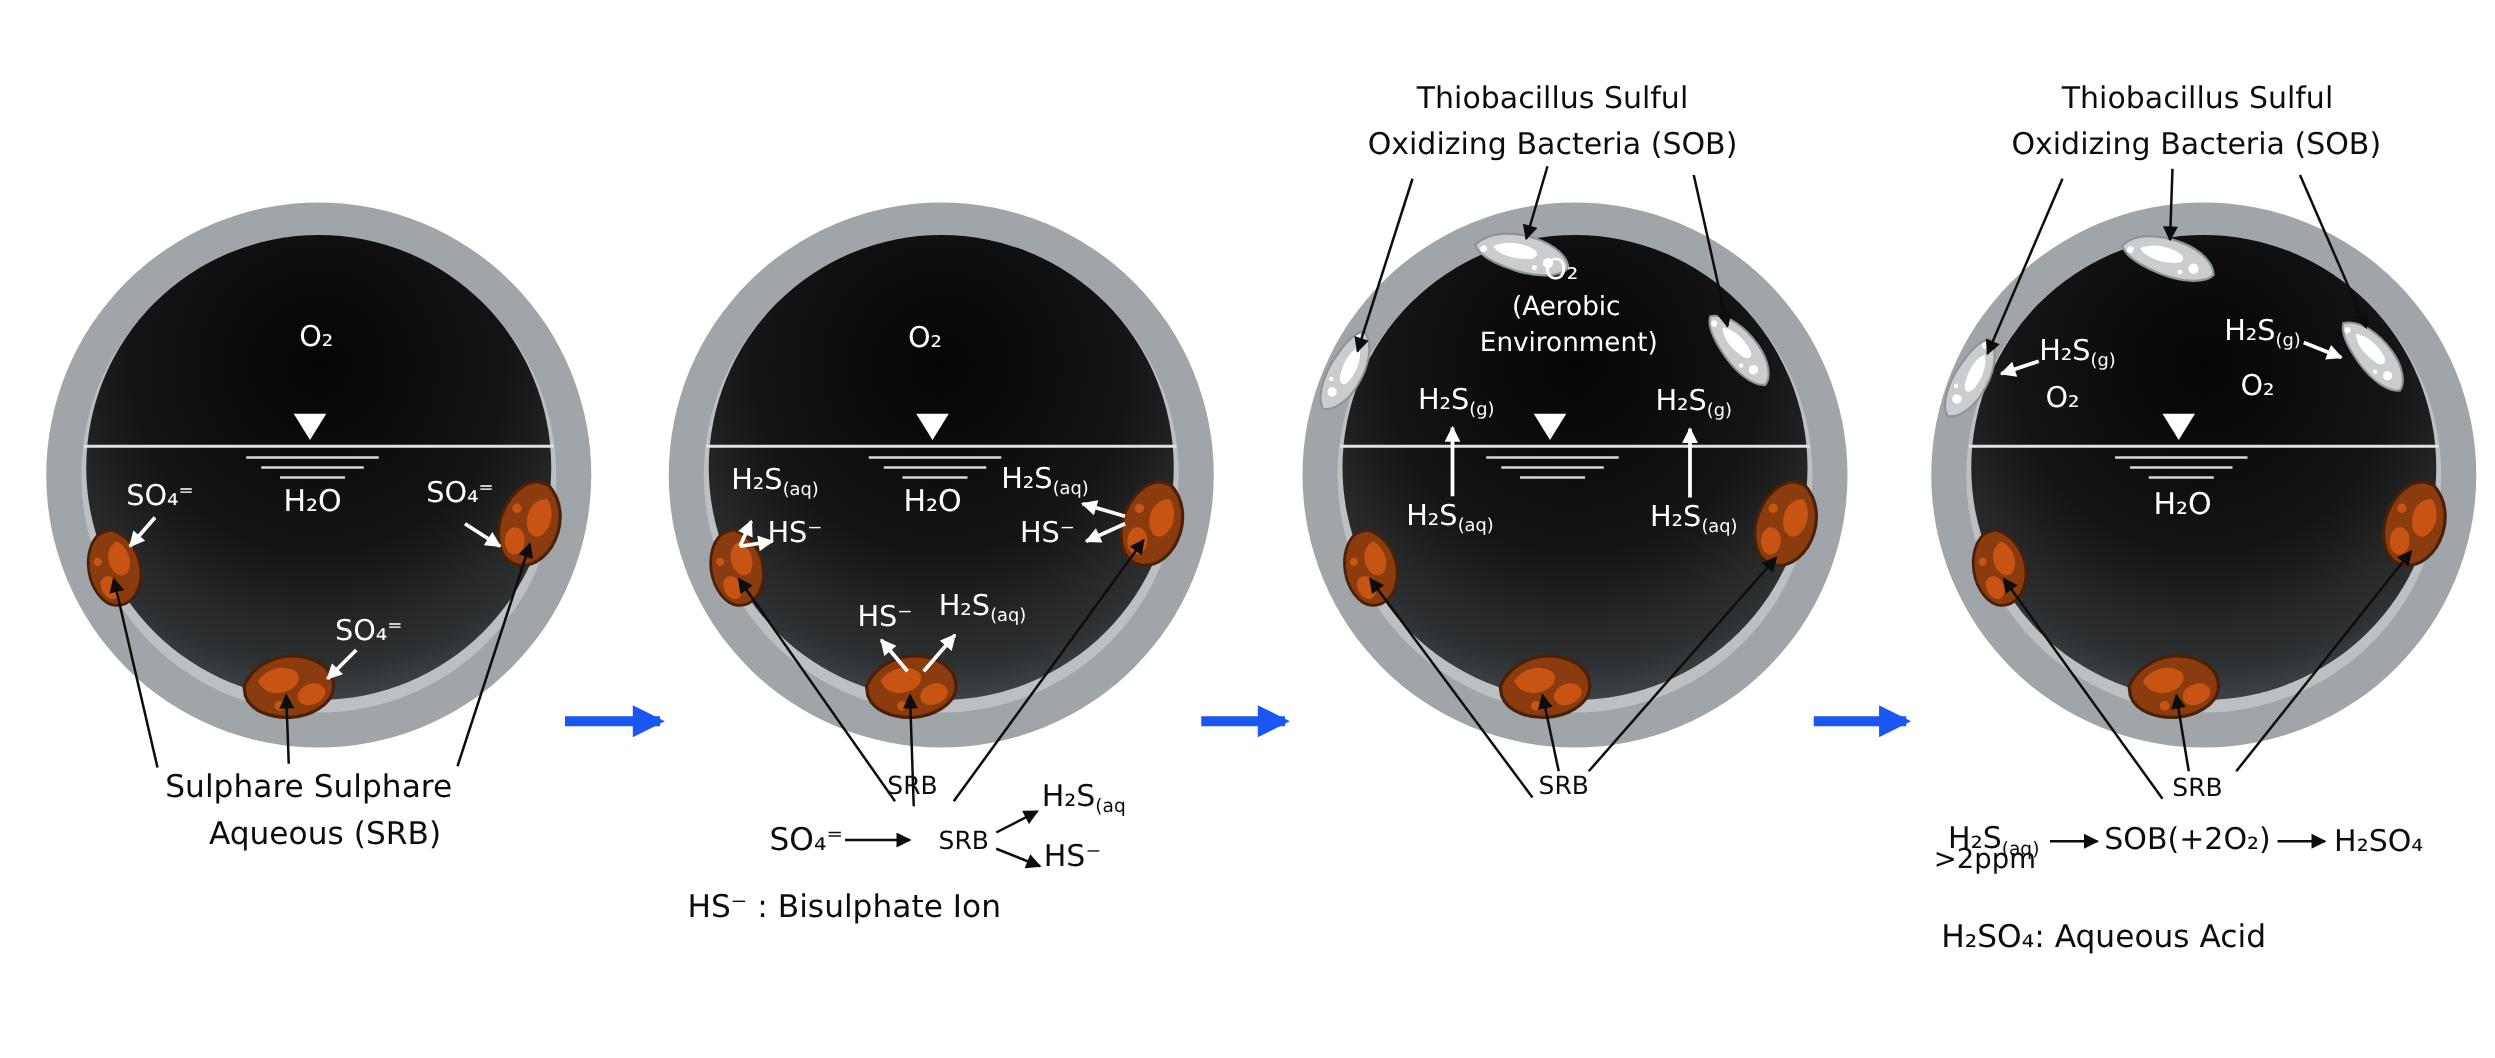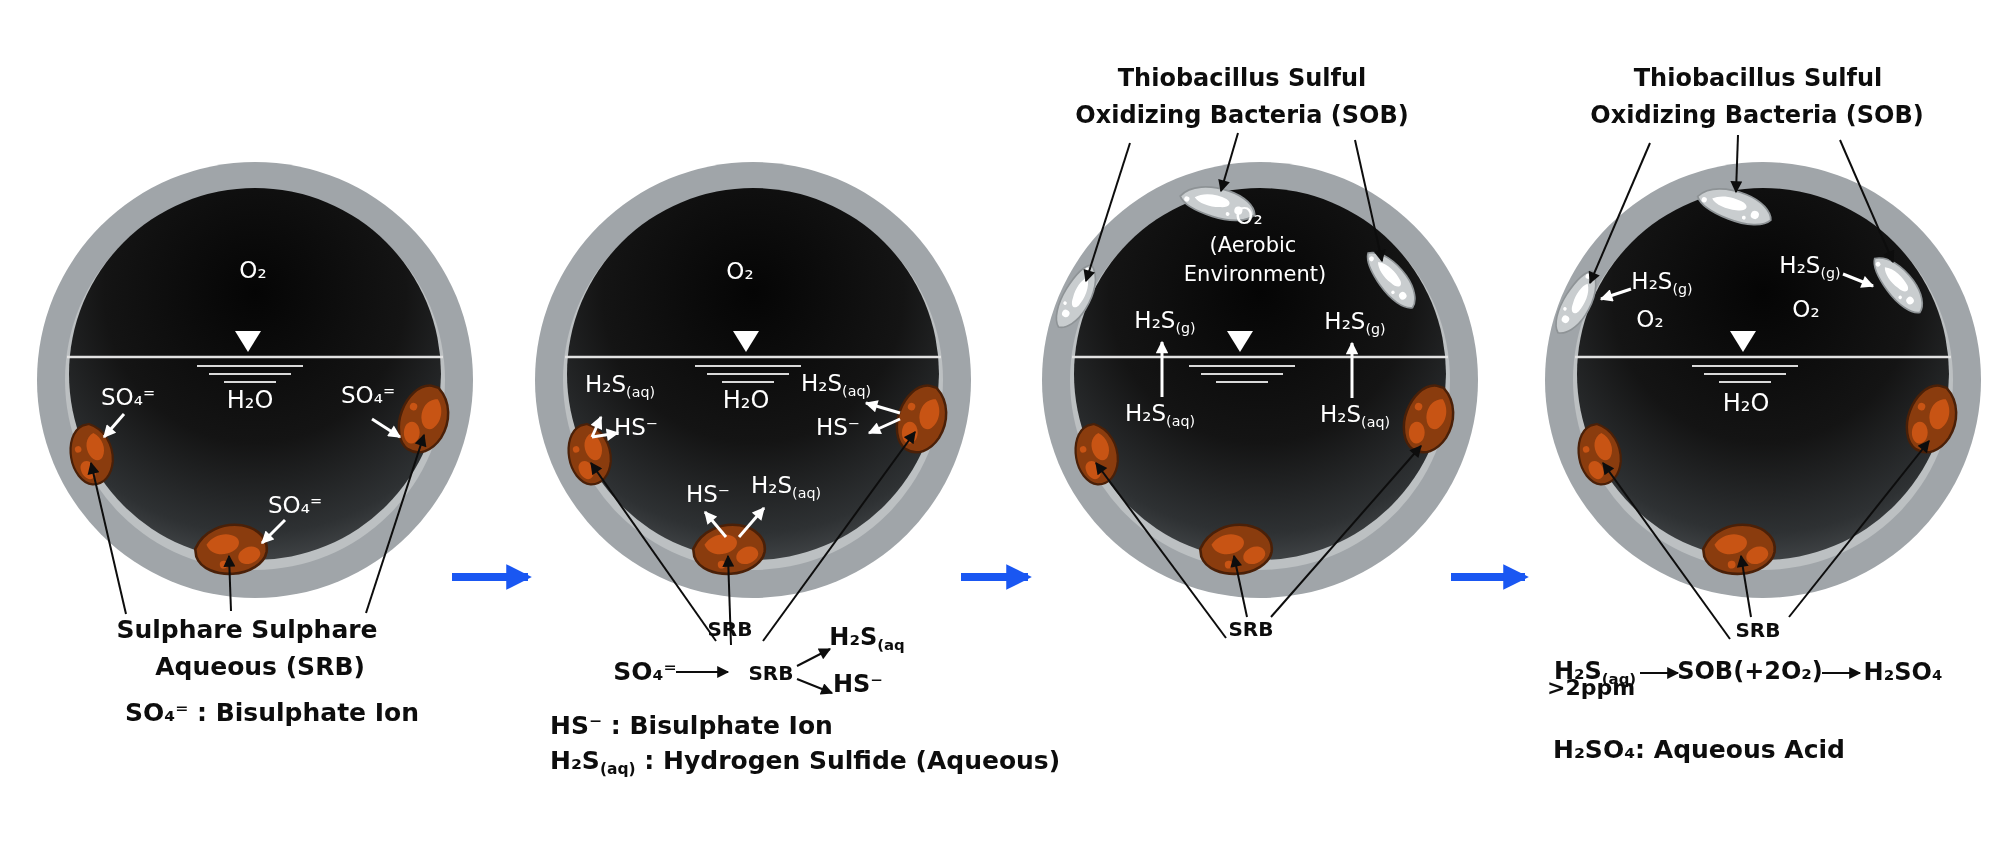--- a/index.html
+++ b/index.html
@@ -1,21 +1,21 @@
 <!DOCTYPE html>
 <html style="--arrow_blue: #1a57f2; --pipe_ring: #a0a5a9; --pipe_wall: #bcc0c2; --pipe_dark: #0a0a0a; --srb_base: #8a3c0e; --srb_patch: #c85414; --srb_outline: #4a2008; --sob_base: #c9cdcf; --sob_patch: #ffffff; --sob_outline: #8e9396; --text_light: #ffffff; --text_dark: #0d0d0d;"><head>
 <meta charset="utf-8">
 <style>
   html,body{margin:0;padding:0;background:#ffffff;}
   body{width:1996px;height:846px;font-family:"DejaVu Sans","Liberation Sans",sans-serif;}
   #stage{position:relative;width:1996px;height:846px;overflow:hidden;background:#fff;}
   #gfx{position:absolute;left:0;top:0;}
   .lbl{position:absolute;transform:translate(-50%,-50%);color:var(--text_light,#fff);
        font-size:23px;line-height:1.05;white-space:nowrap;text-align:center;}
-  .dark{color:var(--text_dark,#0d0d0d);font-weight:bold;}
+  .dark{color:var(--text_dark,#0d0d0d);}
   .left{transform:translate(0,-50%);text-align:left;}
   .s21{font-size:21px}.s22{font-size:22px}.s24{font-size:24px}.s25{font-size:25px}.s26{font-size:20px}
   .sub{font-size:0.62em;vertical-align:-0.33em;}
   .ring{fill:var(--pipe_ring,#a0a5a9);}
   .wall{fill:var(--pipe_wall,#bcc0c2);}
   .wline{stroke:#e2e2e2;stroke-width:2.5;fill:none;}
   .hash{stroke:#d9d9d9;stroke-width:2;fill:none;}
   .tri{fill:#ffffff;}
   .ab{stroke:#0d0d0d;stroke-width:2;fill:none;}
   .aw{stroke:#ffffff;stroke-width:3;fill:none;}
@@ -200,37 +200,35 @@
   </g>
 </svg>
 
   <div class="lbl" style="left:253px;top:270px">O₂</div>
   <div class="lbl s24" style="left:250px;top:401px">H₂O</div>
   <div class="lbl" style="left:128px;top:397px">SO₄⁼</div>
   <div class="lbl" style="left:368px;top:395px">SO₄⁼</div>
   <div class="lbl" style="left:295px;top:505px">SO₄⁼</div>
   <div class="lbl dark s25" style="left:247px;top:630px">Sulphare Sulphare</div>
   <div class="lbl dark s25" style="left:260px;top:667px">Aqueous (SRB)</div>
-  <div class="lbl dark s25" style="left:272px;top:713px">SO₄⁼ : Bisulphate Ion</div>
 
   <div class="lbl" style="left:740px;top:271px">O₂</div>
   <div class="lbl s24" style="left:746px;top:401px">H₂O</div>
   <div class="lbl" style="left:620px;top:386px"><span>H₂S</span><span class="sub">(aq)</span></div>
   <div class="lbl" style="left:636px;top:427px">HS⁻</div>
   <div class="lbl" style="left:836px;top:385px"><span>H₂S</span><span class="sub">(aq)</span></div>
   <div class="lbl" style="left:838px;top:427px">HS⁻</div>
   <div class="lbl" style="left:708px;top:494px">HS⁻</div>
   <div class="lbl" style="left:786px;top:487px"><span>H₂S</span><span class="sub">(aq)</span></div>
   <div class="lbl dark s26" style="left:730px;top:629px">SRB</div>
   <div class="lbl dark s25" style="left:645px;top:672px">SO₄⁼</div>
   <div class="lbl dark s26" style="left:771px;top:673px">SRB</div>
   <div class="lbl dark s24" style="left:867px;top:639px"><span>H₂S</span><span class="sub">(aq</span></div>
   <div class="lbl dark s24" style="left:858px;top:685px">HS⁻</div>
   <div class="lbl dark s25 left" style="left:550px;top:726px">HS⁻ : Bisulphate Ion</div>
-  <div class="lbl dark s25 left" style="left:550px;top:763px"><span>H₂S</span><span class="sub">(aq)</span><span> : Hydrogen Sulfide (Aqueous)</span></div>
 
   <div class="lbl dark s24" style="left:1242px;top:79px">Thiobacillus Sulful</div>
   <div class="lbl dark s24" style="left:1242px;top:116px">Oxidizing Bacteria (SOB)</div>
   <div class="lbl" style="left:1249px;top:216px">O₂</div>
   <div class="lbl s21" style="left:1253px;top:245px">(Aerobic</div>
   <div class="lbl s21" style="left:1255px;top:274px">Environment)</div>
   <div class="lbl" style="left:1165px;top:322px"><span>H₂S</span><span class="sub">(g)</span></div>
   <div class="lbl" style="left:1355px;top:323px"><span>H₂S</span><span class="sub">(g)</span></div>
   <div class="lbl" style="left:1160px;top:415px"><span>H₂S</span><span class="sub">(aq)</span></div>
   <div class="lbl" style="left:1355px;top:416px"><span>H₂S</span><span class="sub">(aq)</span></div>

